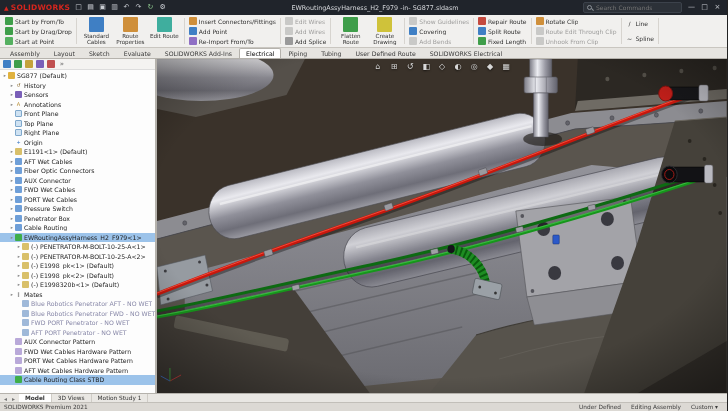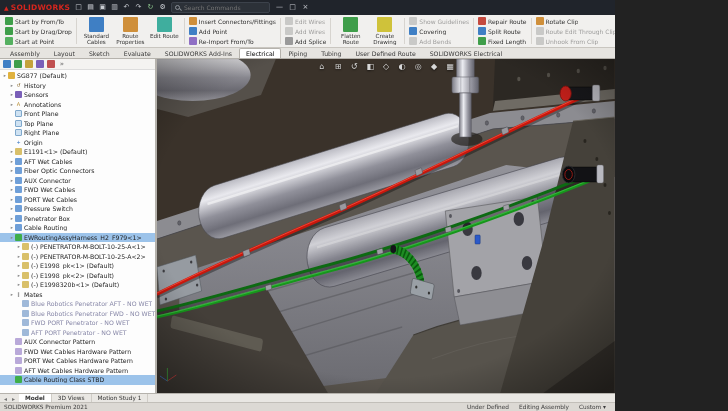--- a/index.html
+++ b/index.html
@@ -1,17 +1,17 @@
 <!DOCTYPE html>
 <html><head>
 <meta charset="utf-8">
 <style>
   html,body{margin:0;padding:0;background:#222;}
   *{box-sizing:border-box;font-family:"DejaVu Sans",sans-serif;}
-  #app{width:615px;height:411px;display:flex;flex-direction:column;overflow:hidden;position:relative;background:#fff;user-select:none;}
+  #app{width:727px;height:411px;display:flex;flex-direction:column;overflow:hidden;position:relative;background:#fff;user-select:none;}
 
   
   .titlebar{flex:0 0 15px;background:#20242b;display:flex;align-items:center;gap:4px;padding:0 4px;color:#c9ccd2;}
   .logo{display:flex;align-items:center;gap:2px;font-size:7.5px;font-weight:bold;color:#d6261e;letter-spacing:.2px;white-space:nowrap;}
   .logo-mark{font-size:6px;}
   .qa-row{display:flex;align-items:center;gap:3px;}
   .qico{width:9px;height:9px;font-size:7px;line-height:9px;text-align:center;cursor:pointer;border-radius:1px;}
   .titlebar-center{flex:1;text-align:center;font-size:6.4px;color:#d8dade;overflow:hidden;white-space:nowrap;text-overflow:ellipsis;}
   .search-box{display:flex;align-items:center;gap:2px;background:#2c3138;border:1px solid #3c424b;border-radius:2px;padding:0 3px;height:11px;}
   .search-ico{width:5px;height:5px;border:1px solid #8a8f96;border-radius:50%;position:relative;flex:0 0 auto;}
@@ -81,20 +81,21 @@
     <div class="qa-row">
         <span class="qico" style="color: rgb(201, 204, 210);">□</span>
         <span class="qico" style="color: rgb(201, 204, 210);">▤</span>
         <span class="qico" style="color: rgb(201, 204, 210);">▣</span>
         <span class="qico" style="color: rgb(201, 204, 210);">▥</span>
         <span class="qico" style="color: rgb(201, 204, 210);">↶</span>
         <span class="qico" style="color: rgb(201, 204, 210);">↷</span>
         <span class="qico" style="color: rgb(143, 201, 143);">↻</span>
         <span class="qico" style="color: rgb(201, 204, 210);">⚙</span>
       </div>
+    <div class="titlebar-center">EWRoutingAssyHarness_H2_F979 -in- SG877.sldasm</div>
     <div class="search-box">
       <span class="search-ico"></span>
       <input type="text" placeholder="Search Commands" style="">
     </div>
     <div class="wc-row">
         <span class="wico" style="color: rgb(201, 204, 210);">—</span>
         <span class="wico" style="color: rgb(201, 204, 210);">□</span>
         <span class="wico" style="color: rgb(201, 204, 210);">×</span>
       </div>
   </div>

